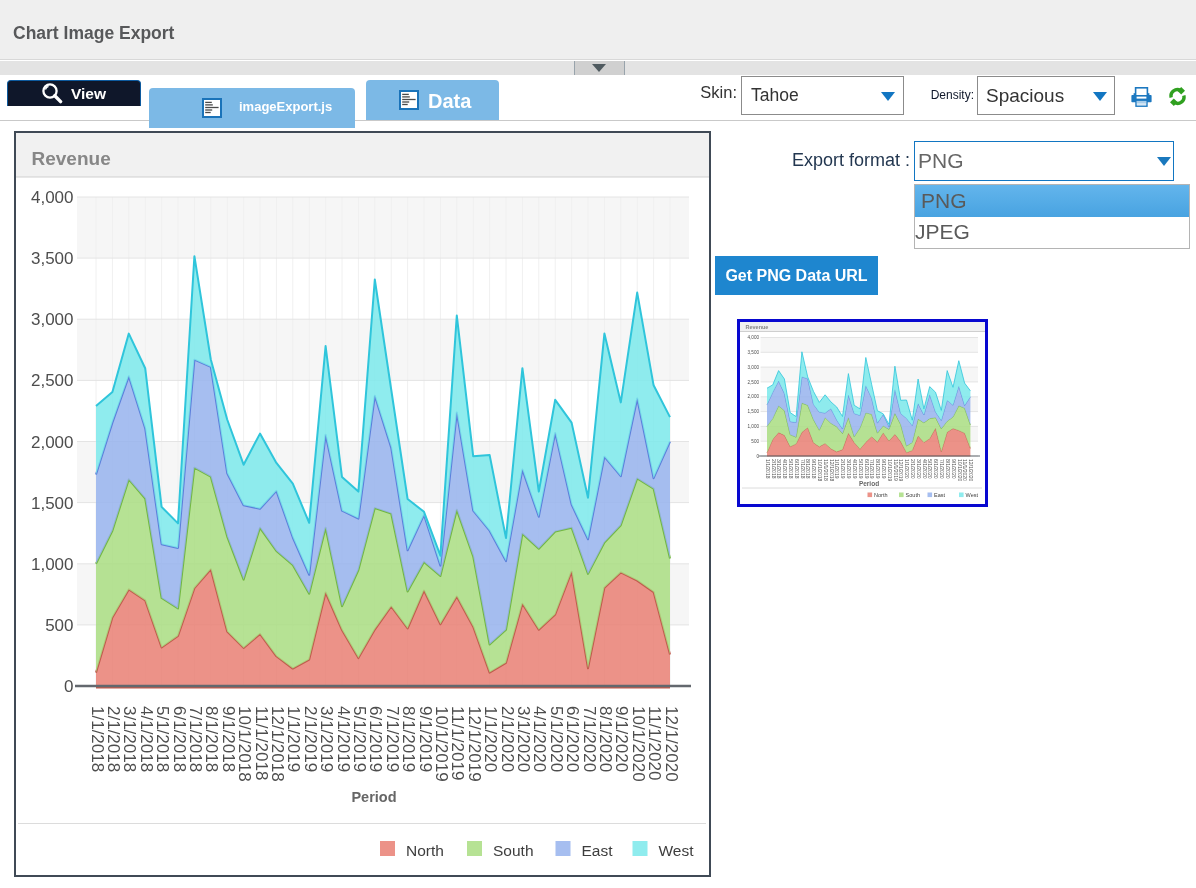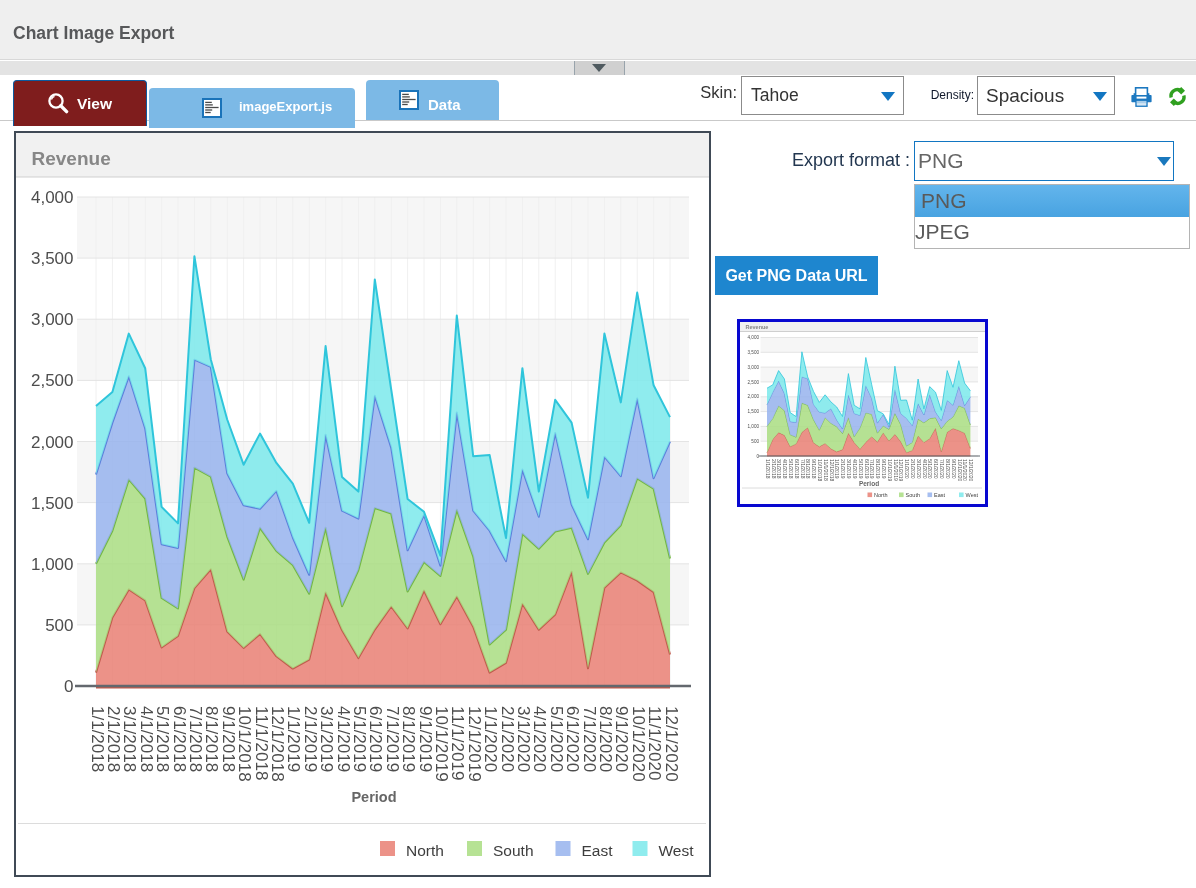--- a/index.html
+++ b/index.html
@@ -12,21 +12,21 @@
 
   <div class="abs" style="left:0;top:0;width:1196px;height:60px;background:#efefef;border-bottom:1px solid #d8d8d8;"></div>
   <div class="abs" style="left:13px;top:23px;font-size:17.5px;font-weight:bold;color:#57585a;">Chart Image Export</div>
 
   <div class="abs" style="left:0;top:61px;width:1196px;height:14px;background:#e3e3e3;"></div>
   <div class="abs" style="left:574px;top:61px;width:51px;height:14px;background:#d0d0d0;border-left:1px solid #98a3ab;border-right:1px solid #98a3ab;"></div>
   <div class="abs" style="left:592px;top:64px;width:0;height:0;border-left:7px solid transparent;border-right:7px solid transparent;border-top:8px solid #4f5a5f;"></div>
 
   <div class="abs" style="left:0;top:120px;width:1196px;height:1px;background:#c9c9c9;"></div>
 
-  <div class="abs" style="left:7px;top:80px;width:134px;height:46px;background:#7f1d1d;border:1px solid #0D5A9E;border-bottom:none;border-radius:4px 4px 0 0;z-index:2;display:flex;align-items:center;justify-content:center;margin-left:6px;">
+  <div class="abs" style="left:7px;top:80px;width:134px;height:26px;background:#0f172a;border:1px solid #0D5A9E;border-bottom:none;border-radius:4px 4px 0 0;z-index:2;display:flex;align-items:center;justify-content:center;">
     <svg width="21" height="21" viewBox="0 0 21 21" style="margin-right:8px;margin-top:0px;">
         <circle cx="8" cy="8" r="6.6" fill="none" stroke="#fff" stroke-width="2.3"></circle>
         <path d="M3.4 6.5 A 4.9 4.9 0 0 1 6.5 3.4" fill="none" stroke="#fff" stroke-width="1.4"></path>
         <line x1="12.8" y1="12.8" x2="18.6" y2="18.6" stroke="#fff" stroke-width="3.4" stroke-linecap="round"></line>
       </svg>
     <span style="font-size:15.5px;font-weight:bold;color:#fff;">View</span>
   </div>
   <div class="abs" style="left:149px;top:88px;width:206px;height:40px;background:#7CB9E6;border-radius:4px 4px 0 0;z-index:2;">
     <div class="abs" style="left:53px;top:10px;"><svg width="20" height="20" viewBox="0 0 20 20">
           <rect x="1" y="1" width="18" height="18" fill="#fff" stroke="#1a73b9" stroke-width="2"></rect>
@@ -40,21 +40,21 @@
   </div>
   <div class="abs" style="left:366px;top:80px;width:133px;height:40px;background:#7CB9E6;border-radius:4px 4px 0 0;z-index:2;">
     <div class="abs" style="left:33px;top:10px;"><svg width="20" height="20" viewBox="0 0 20 20">
           <rect x="1" y="1" width="18" height="18" fill="#fff" stroke="#1a73b9" stroke-width="2"></rect>
           <line x1="3.2" y1="4.4" x2="9.8" y2="4.4" stroke="#4a4a4a" stroke-width="1.3"></line>
           <line x1="3.2" y1="6.9" x2="10.8" y2="6.9" stroke="#4a4a4a" stroke-width="1.3"></line>
           <line x1="3.2" y1="9.5" x2="16.6" y2="9.5" stroke="#4a4a4a" stroke-width="1.3"></line>
           <line x1="3.2" y1="12" x2="10.2" y2="12" stroke="#4a4a4a" stroke-width="1.3"></line>
           <line x1="3.2" y1="14.5" x2="8.7" y2="14.5" stroke="#4a4a4a" stroke-width="1.3"></line>
         </svg></div>
-    <div class="abs" style="left:62px;top:16px;font-size:15px;font-weight:bold;color:#fff;">Data</div>
+    <div class="abs" style="left:62px;top:10px;font-size:20px;font-weight:bold;color:#fff;">Data</div>
   </div>
 
   <div class="abs" style="left:660px;top:83px;width:77px;text-align:right;font-size:16.5px;color:#333;">Skin:</div>
   <div class="abs" style="left:741px;top:76px;width:163px;height:39px;background:#fff;border:1px solid #8b8b8b;"></div>
   <div class="abs" style="left:751px;top:85px;font-size:17.5px;color:#333;">Tahoe</div>
   <div class="abs" style="left:881px;top:92px;width:0;height:0;border-left:7px solid transparent;border-right:7px solid transparent;border-top:9px solid #1276C2;"></div>
   <div class="abs" style="left:880px;top:88px;width:94px;text-align:right;font-size:12px;color:#0f172a;">Density:</div>
   <div class="abs" style="left:977px;top:76px;width:138px;height:39px;background:#fff;border:1px solid #8b8b8b;"></div>
   <div class="abs" style="left:986px;top:85px;font-size:19px;color:#333;">Spacious</div>
   <div class="abs" style="left:1093px;top:92px;width:0;height:0;border-left:7px solid transparent;border-right:7px solid transparent;border-top:9px solid #1276C2;"></div>

